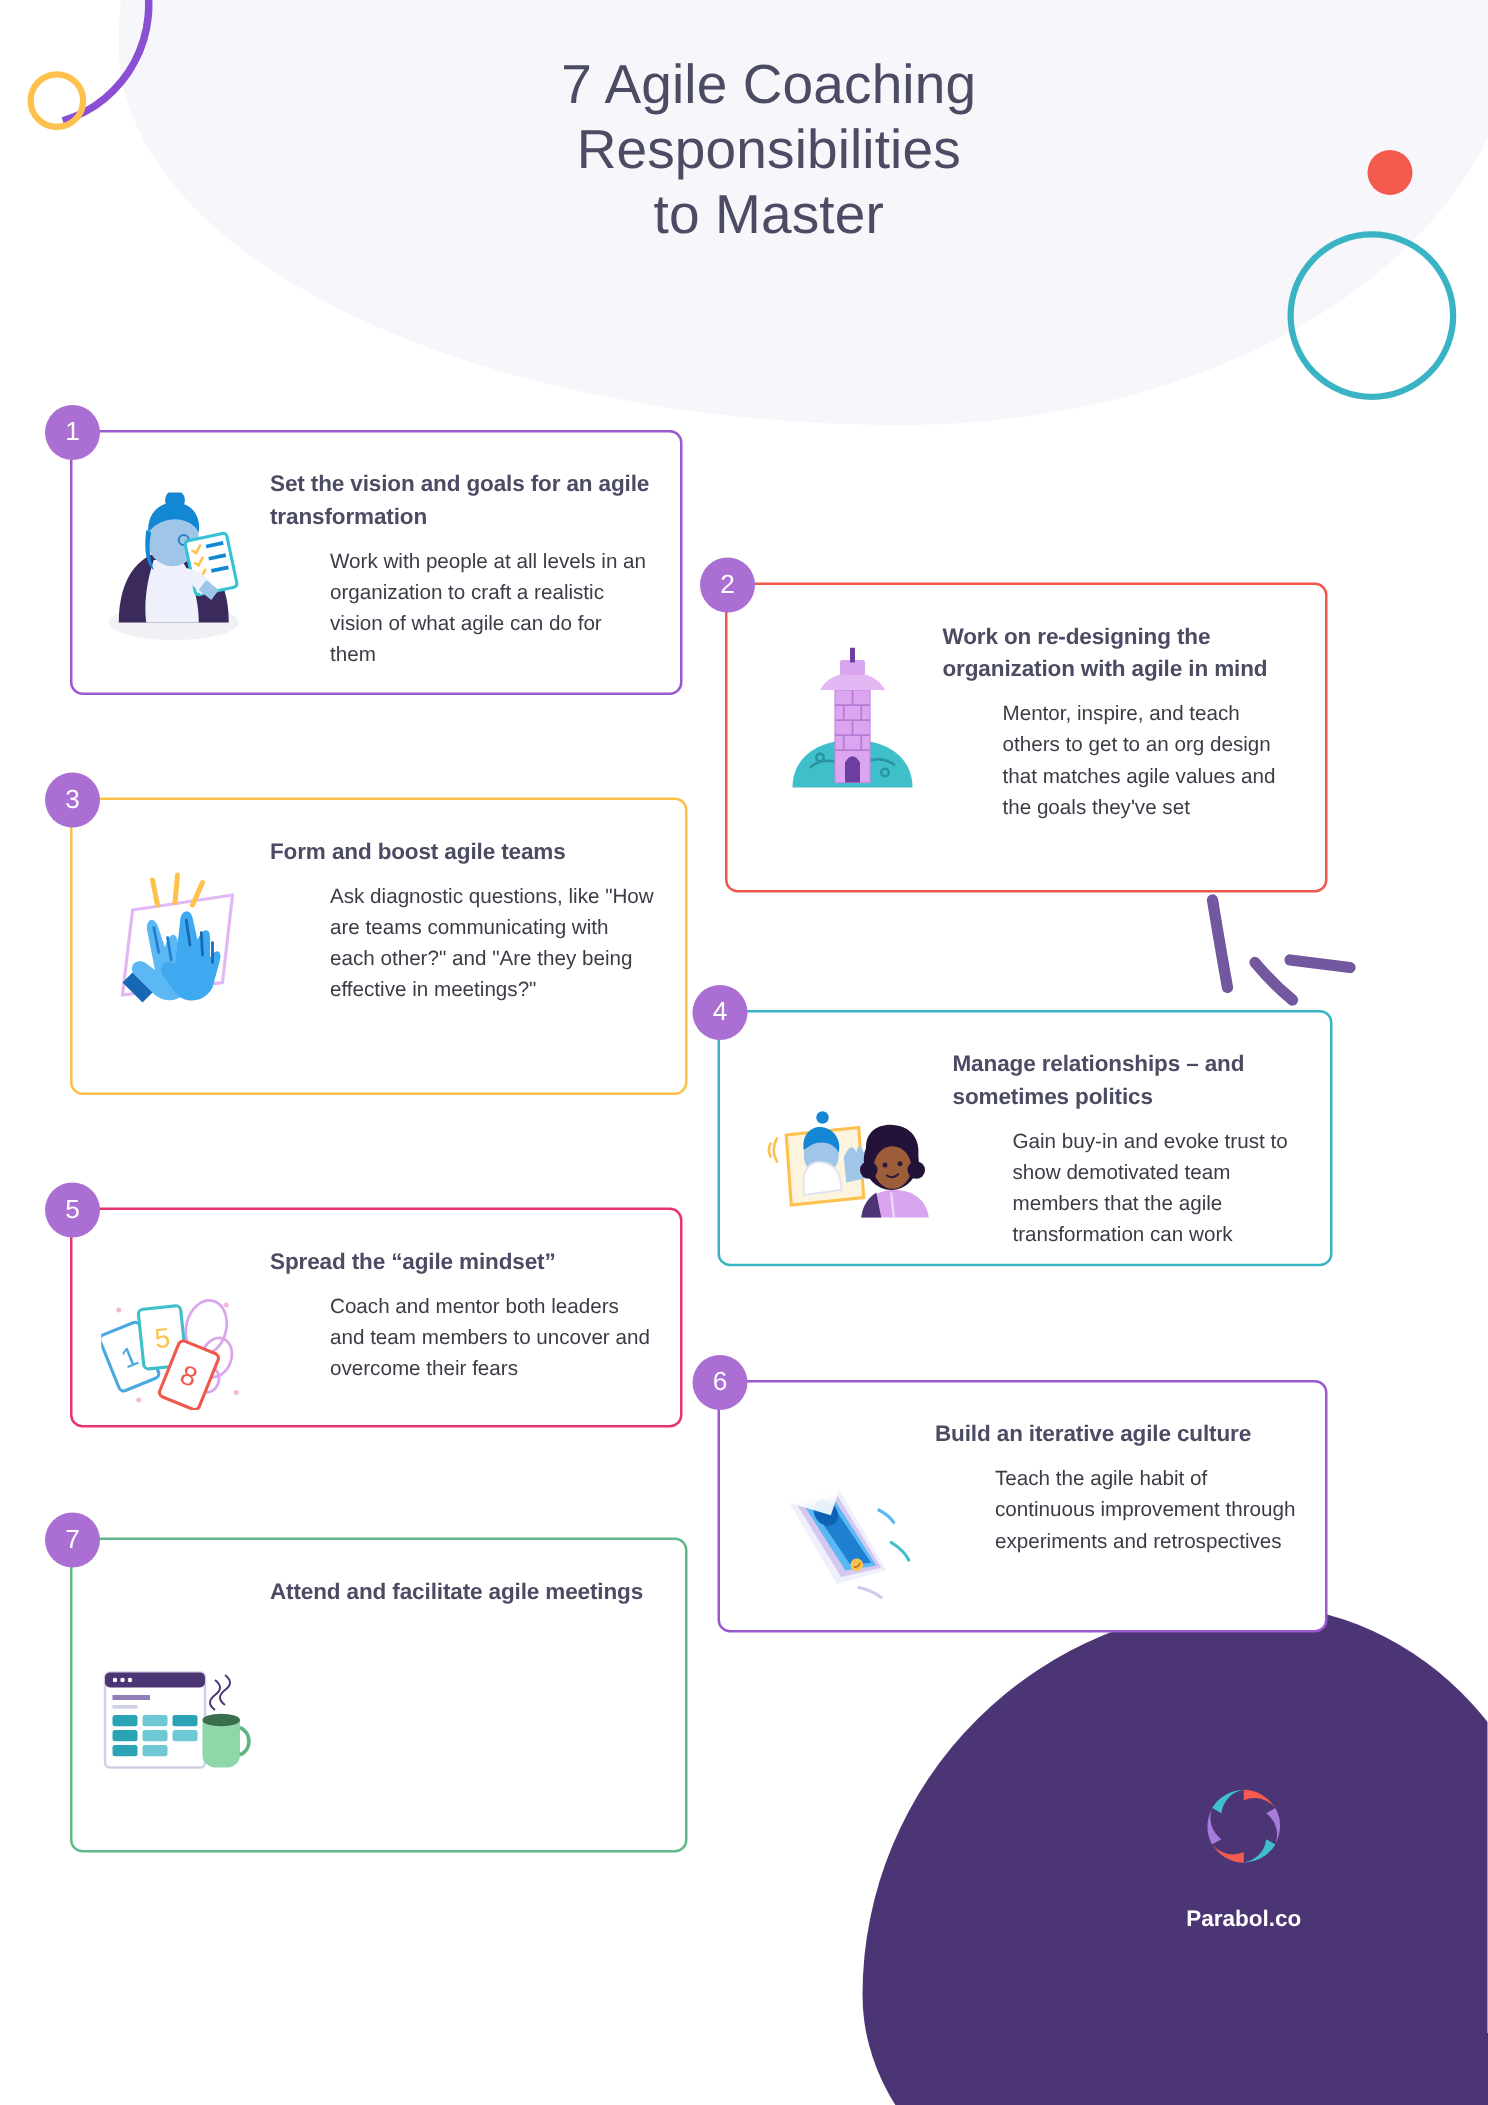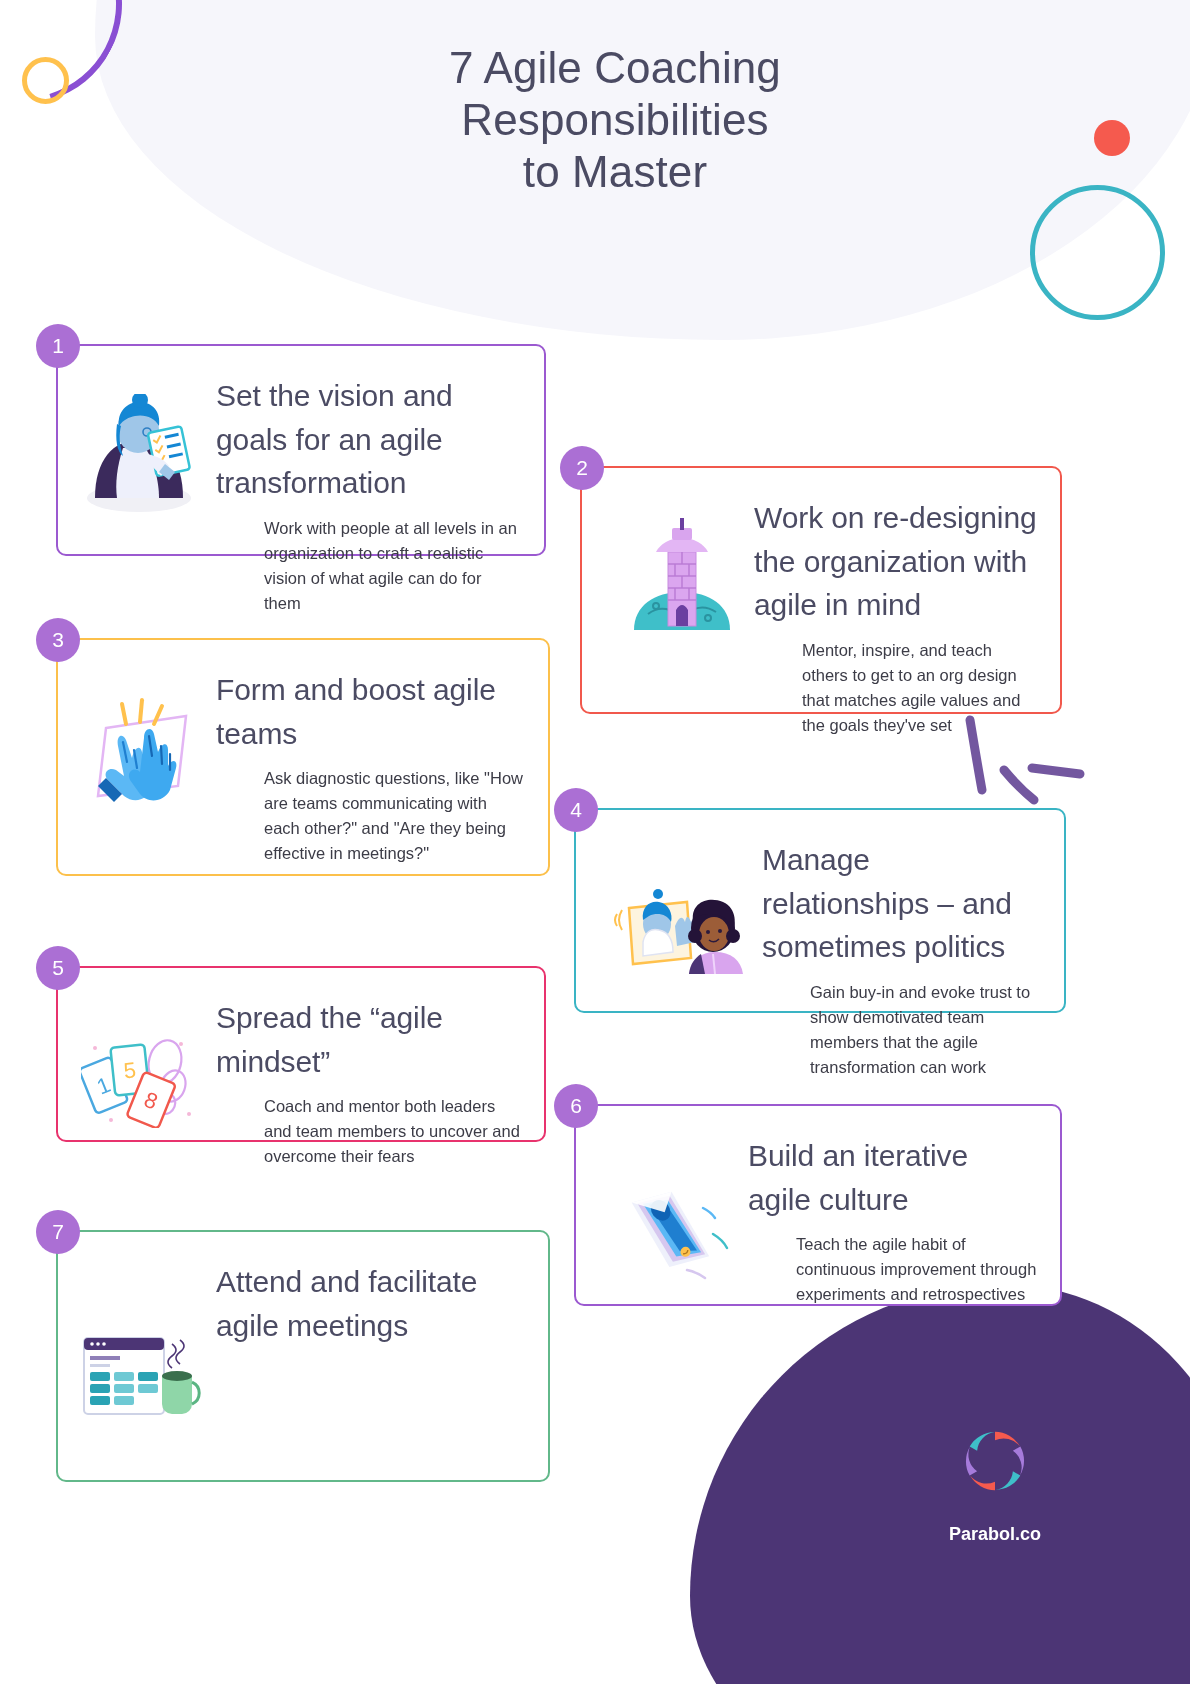--- a/index.html
+++ b/index.html
@@ -87,21 +87,21 @@
     z-index:6;
   }
   .card-inner{
     display:flex; align-items:flex-start;
     padding:26px 22px 22px 14px;
     gap:4px;
   }
   .illus{ width:140px; flex:0 0 140px; display:flex; align-items:flex-start; justify-content:center; padding-top:14px;}
   .txt{ flex:1; padding-top:2px; }
   .card-title{
-    font-size:30px; font-weight:normal; color:#4b4b63;
+    font-size:18px; font-weight:bold; color:#4b4b63;
     line-height:1.45; letter-spacing:-.1px;
     margin-bottom:11px;
   }
   .card-body{
     font-size:16.5px; color:#3c3c47; line-height:1.52;margin-left:48px;
   }
 
   
   #card1{ left:56px;  top:344px;  width:490px; height:212px; border-color:#9b59d0; }
   #card2{ left:580px; top:466px;  width:482px; height:248px; border-color:#f1584c; }

